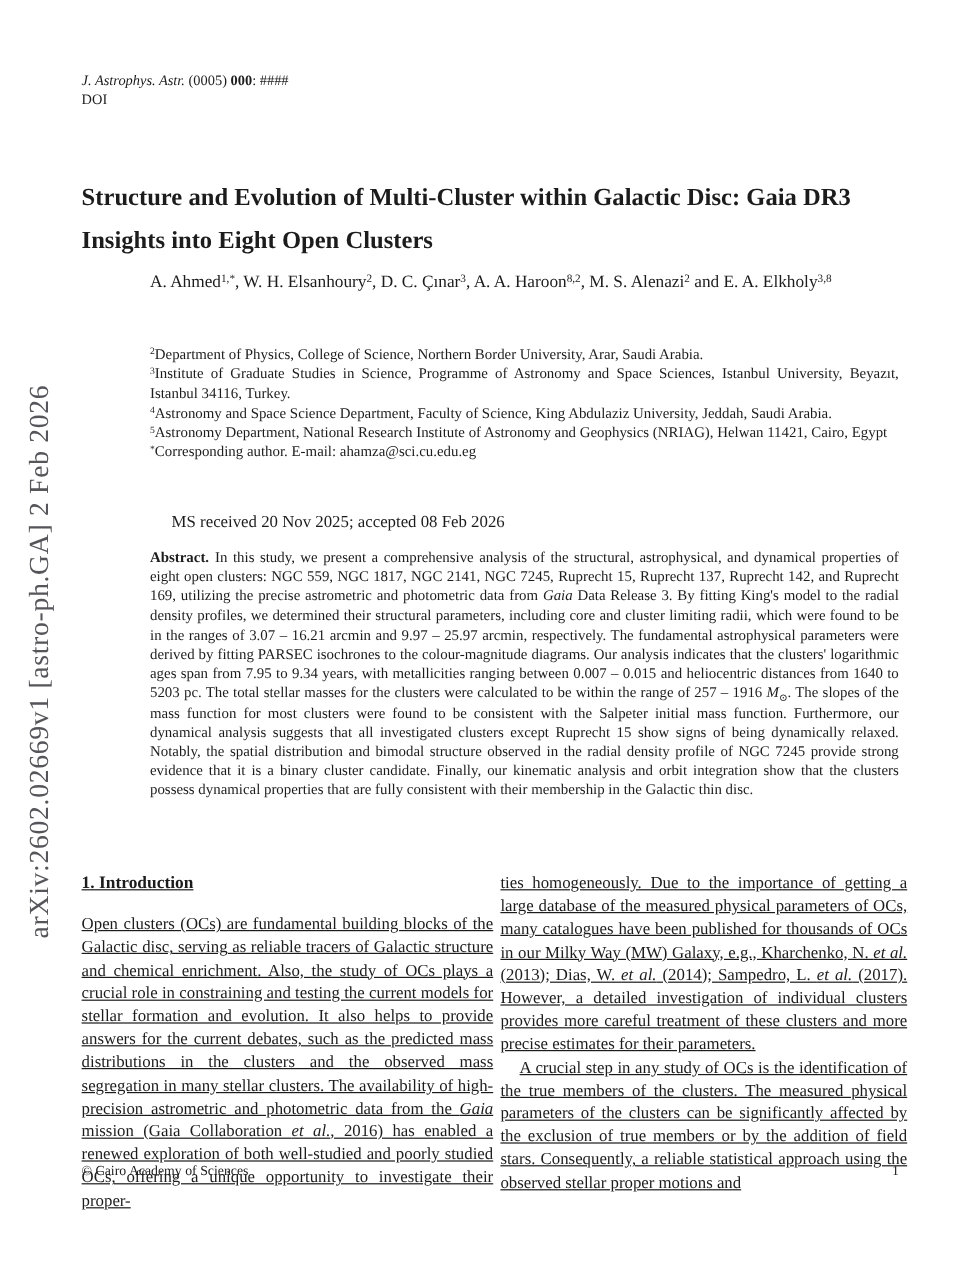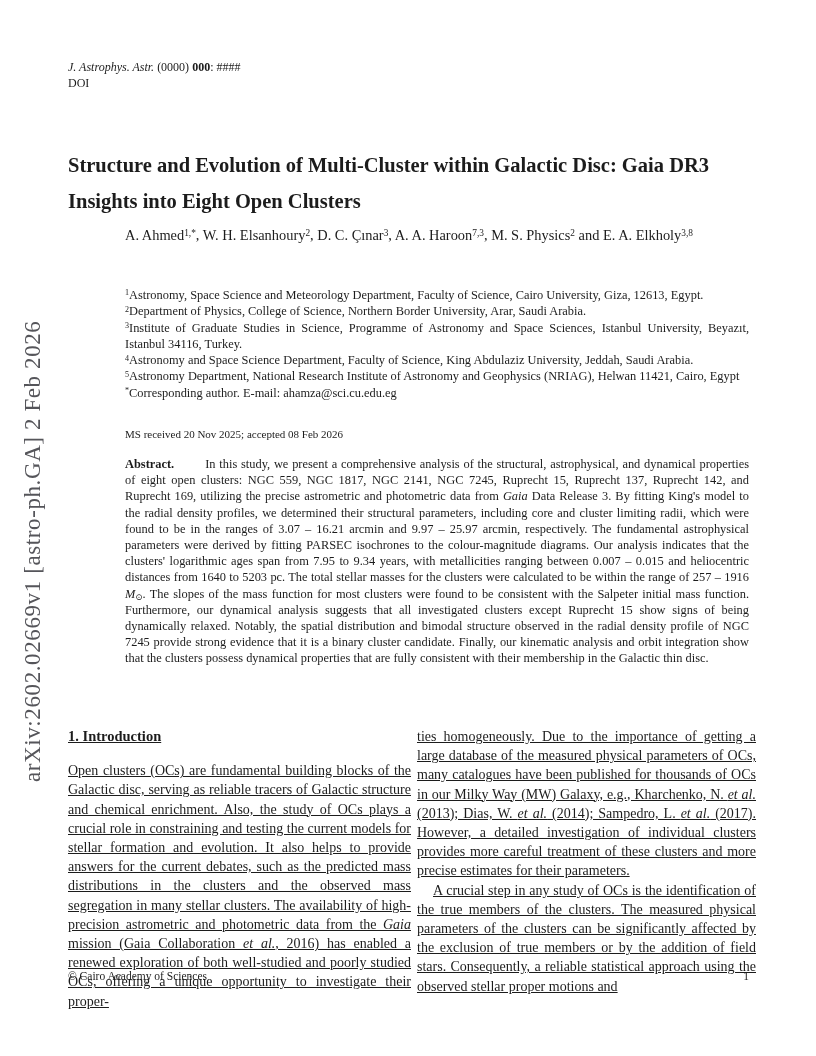--- a/index.html
+++ b/index.html
@@ -59,44 +59,44 @@
     position: absolute;
     left: 125px;
     top: 287px;
     width: 624px;
     font-size: 12.4px;
     line-height: 16.3px;
   }
   .affil { text-align: justify; }
   .received {
     position: absolute;
-    left: 125px;
+    left: 143px;
     top: 428px;
-    font-size: 11px;
+    font-size: 14px;
   }
   .abstract {
     position: absolute;
     left: 125px;
     top: 456px;
     width: 624px;
     font-size: 12.4px;
     line-height: 16.2px;
     text-align: justify;
   }
   .keywords {
     position: absolute;
     left: 125px;
     top: 700px;
     width: 624px;
     font-size: 12.4px;
     line-height: 16.2px;
   }
   .runin {
     font-weight: bold;
-    margin-right: 31px;
+    margin-right: 5px;
   }
   .col {
     position: absolute;
     top: 727px;
     font-size: 14px;
     line-height: 19.2px;
     text-decoration: underline;
   }
   .col-left  { left: 68px;  width: 343px; }
   .col-right { left: 417px; width: 339px; }
@@ -137,30 +137,29 @@
   b { font-weight: bold; }
 </style>
 </head>
 <body>
 
 <div class="page">
 
   <div class="watermark">arXiv:2602.02669v1  [astro-ph.GA]  2 Feb 2026</div>
 
   <div class="header">
-    <div><i>J. Astrophys. Astr.</i><span> (0000) </span><b>000</b><span>: ####</span></div>
+    <div><i>J. Astrophys. Astr.</i><span> (0005) </span><b>000</b><span>: ####</span></div>
     <div>DOI</div>
   </div>
 
   <h1 class="title">Structure and Evolution of Multi-Cluster within Galactic Disc: Gaia DR3 Insights into Eight Open Clusters</h1>
 
-  <div class="authors"><span>A. Ahmed</span><sup>1,*</sup><span>, W. H. Elsanhoury</span><sup>2</sup><span>, D. C. Çınar</span><sup>3</sup><span>, A. A. Haroon</span><sup>7,3</sup><span>, M. S. Physics</span><sup>2</sup><span> and E. A. Elkholy</span><sup>3,8</sup></div>
+  <div class="authors"><span>A. Ahmed</span><sup>1,*</sup><span>, W. H. Elsanhoury</span><sup>2</sup><span>, D. C. Çınar</span><sup>3</sup><span>, A. A. Haroon</span><sup>8,2</sup><span>, M. S. Alenazi</span><sup>2</sup><span> and E. A. Elkholy</span><sup>3,8</sup></div>
 
   <div class="affils">
-    <div class="affil"><sup>1</sup><span>Astronomy, Space Science and Meteorology Department, Faculty of Science, Cairo University, Giza, 12613, Egypt.</span></div>
     <div class="affil"><sup>2</sup><span>Department of Physics, College of Science, Northern Border University, Arar, Saudi Arabia.</span></div>
     <div class="affil"><sup>3</sup><span>Institute of Graduate Studies in Science, Programme of Astronomy and Space Sciences, Istanbul University, Beyazıt, Istanbul 34116, Turkey.</span></div>
     <div class="affil"><sup>4</sup><span>Astronomy and Space Science Department, Faculty of Science, King Abdulaziz University, Jeddah, Saudi Arabia.</span></div>
     <div class="affil"><sup>5</sup><span>Astronomy Department, National Research Institute of Astronomy and Geophysics (NRIAG), Helwan 11421, Cairo, Egypt</span></div>
     <div class="affil"><sup>*</sup><span>Corresponding author. E-mail: ahamza@sci.cu.edu.eg</span></div>
   </div>
 
   <div class="received">MS received 20 Nov 2025; accepted 08 Feb 2026</div>
 
   <div class="abstract">

